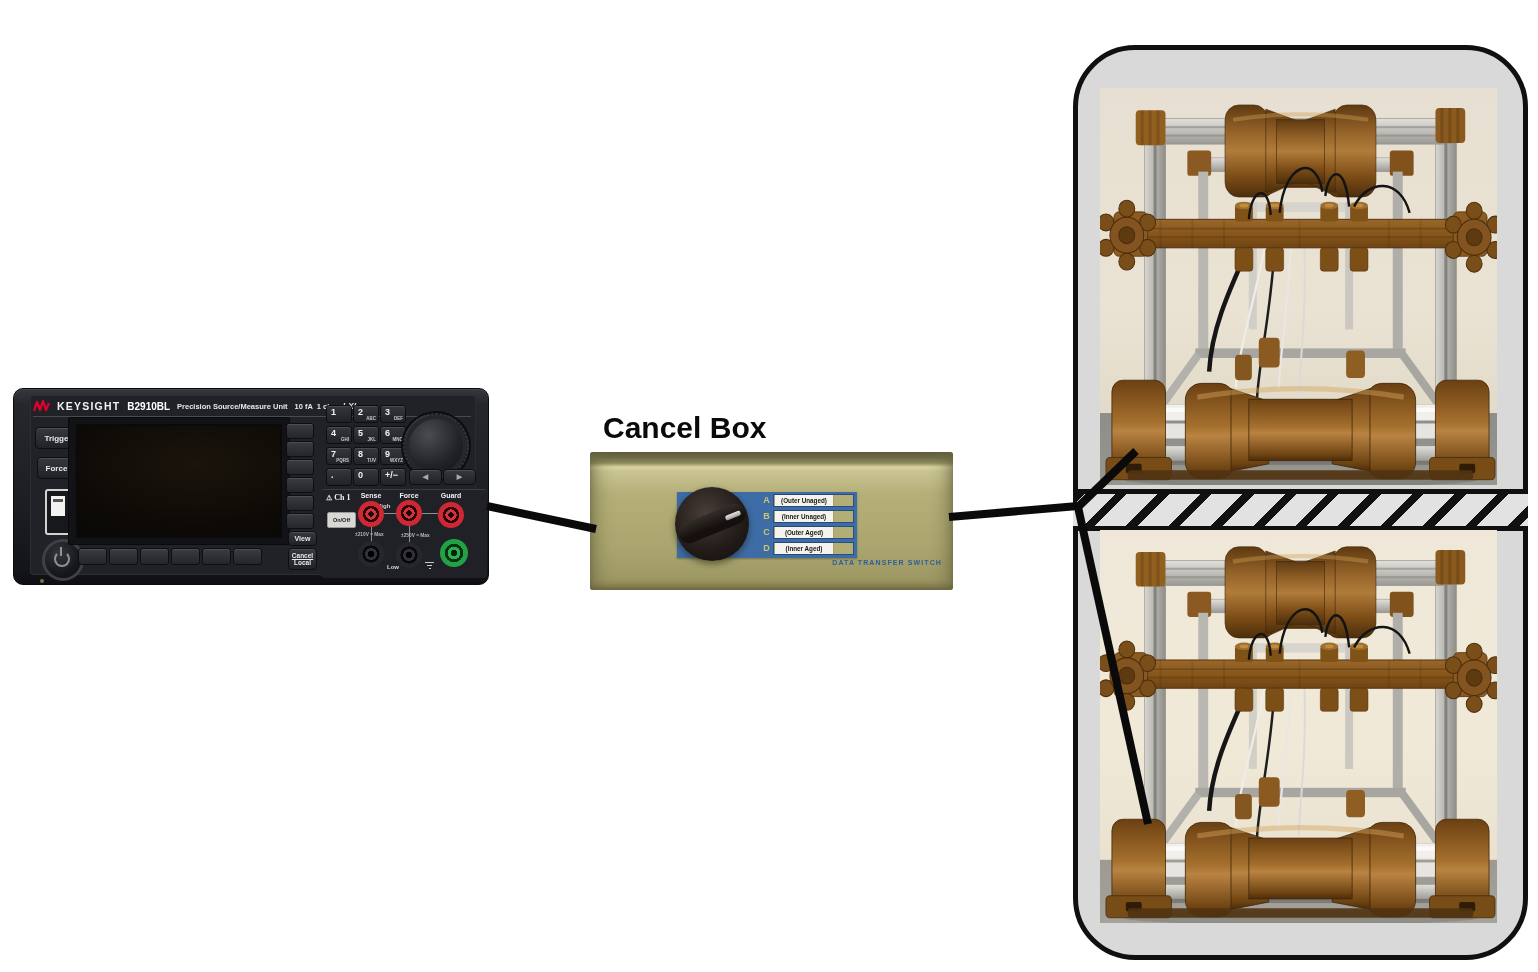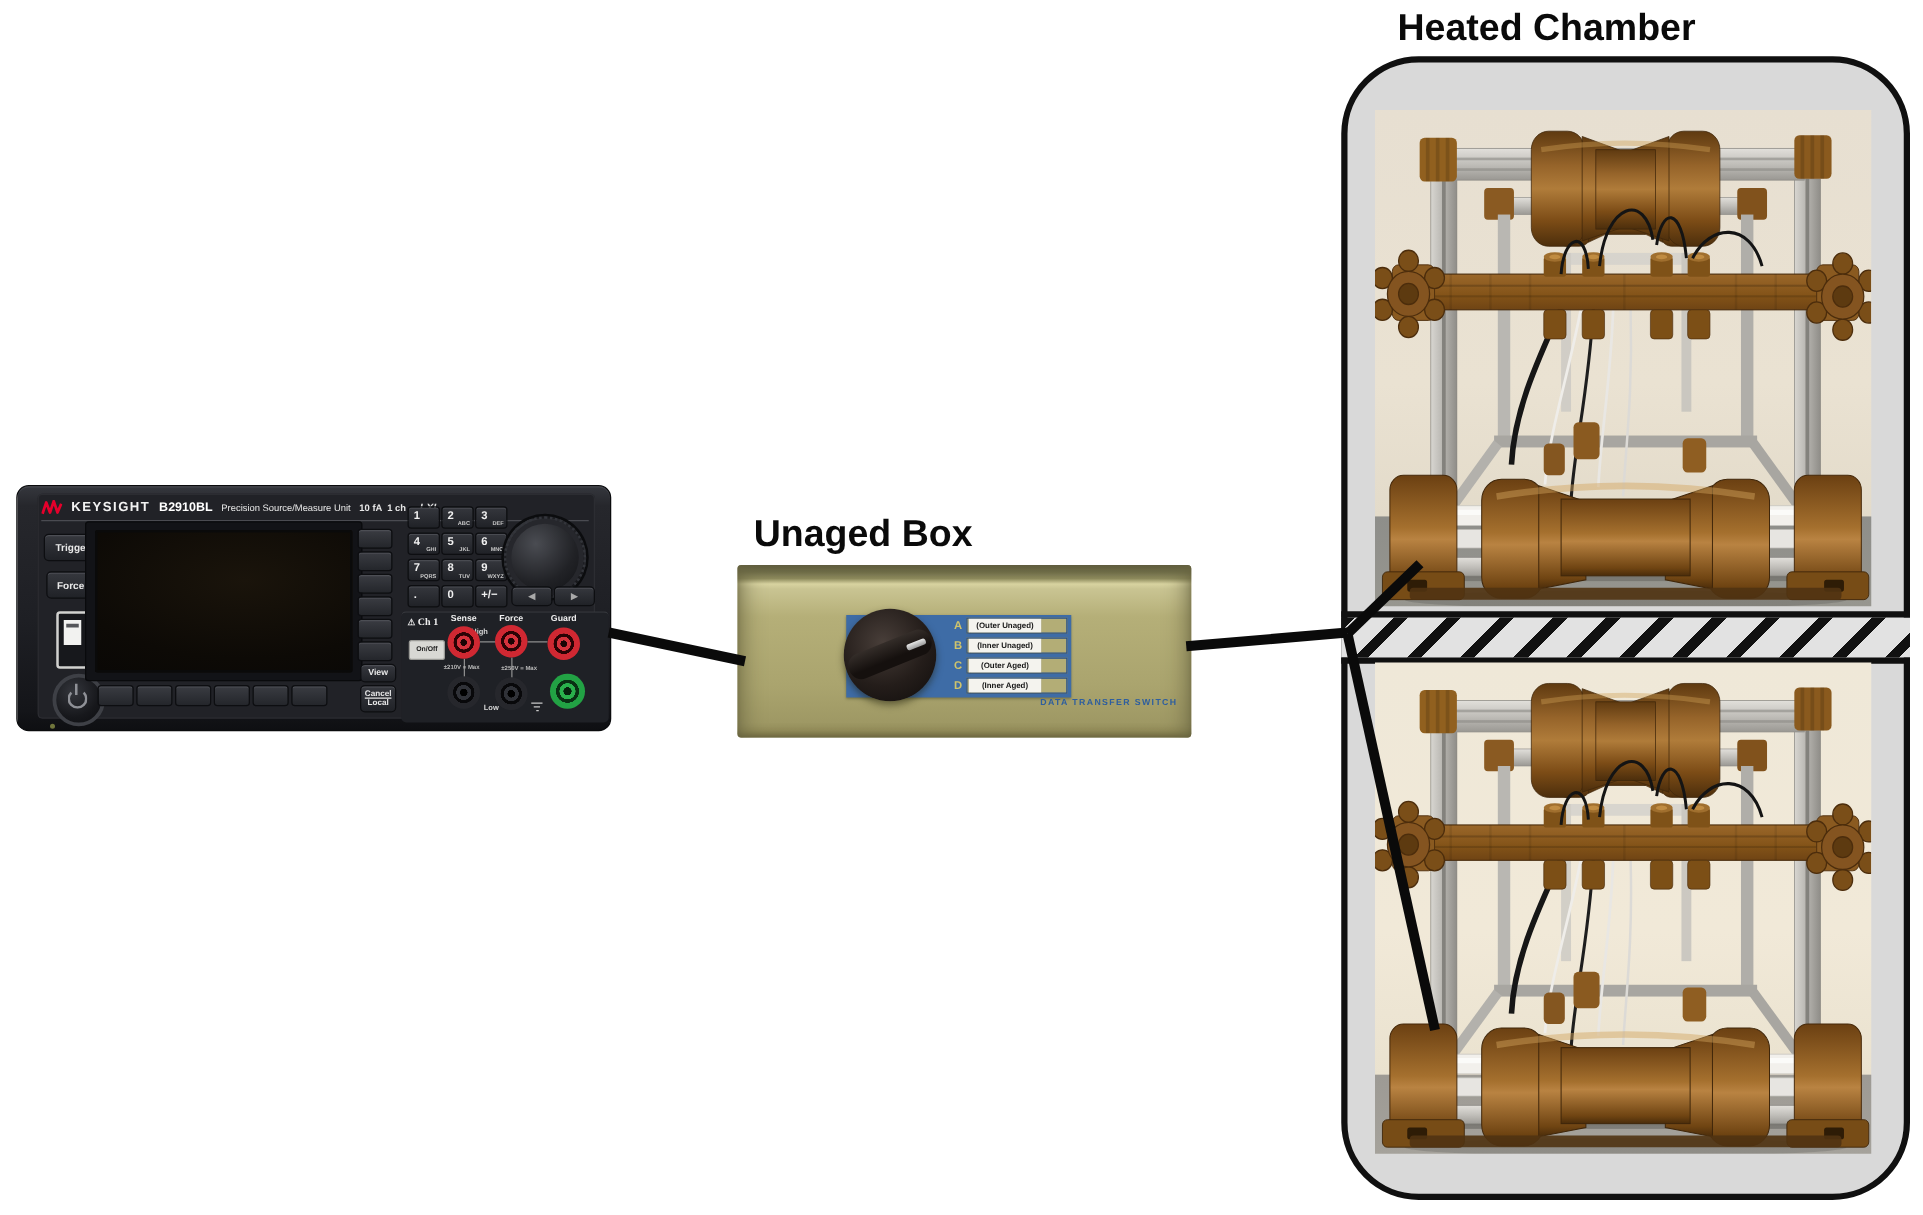--- a/index.html
+++ b/index.html
@@ -10,21 +10,21 @@
   
   .instrument{position:absolute;left:13px;top:388px;width:474px;height:195px;
     background:linear-gradient(180deg,#35373d 0%,#26272c 8%,#1e1f24 55%,#141519 92%,#0e0f12 100%);
     border:1px solid #0a0b0d;border-radius:10px;box-shadow:inset 0 1px 0 #45474d;}
   .inst-face{position:absolute;left:16px;top:6px;right:12px;bottom:9px;
     background:#212227;border-radius:4px;box-shadow:inset 0 0 0 1px #2c2d32;}
   .inst-header{position:absolute;left:19px;top:8px;width:438px;height:18px;display:flex;
     align-items:center;gap:7px;border-bottom:1px solid #4a4b51;padding-bottom:1px;}
   .kbrand{font-size:10.5px;font-weight:700;letter-spacing:1.2px;color:#f2f2f2;}
   .kmodel{font-size:10px;font-weight:700;color:#fff;}
-  .ksub{font-size:7.5px;font-weight:400;color:#e8e8e8;}
+  .ksub{font-size:7.5px;font-weight:700;color:#e8e8e8;}
   .kspecs{font-size:7.5px;font-weight:700;color:#e8e8e8;white-space:pre;}
   .klxi{font-size:8.5px;font-weight:700;font-style:italic;color:#ddd;margin-left:4px;}
   .btn{position:absolute;background:linear-gradient(180deg,#36383e,#202227);
     border:1px solid #0d0e11;border-radius:4px;box-shadow:inset 0 1px 0 #4c4e54;
     color:#e8e8e8;display:flex;align-items:center;justify-content:center;
     font-size:8px;font-weight:700;}
   .btn-trigger{left:21px;top:38px;width:44px;height:20px;}
   .btn-auto{left:23px;top:68px;width:37px;height:20px;}
   .usb{position:absolute;left:31px;top:100px;width:26px;height:42px;border:2px solid #d2d2d0;
     border-radius:3px;background:#17181c;}
@@ -300,22 +300,21 @@
           <polygon points="132,284 170,296 170,355 132,362"></polygon>
           <polygon points="272,284 234,296 234,355 272,362"></polygon>
           <rect x="150" y="294" width="104" height="58"></rect>
         </g>
         <path d="M98,292 Q202,276 306,292" stroke="#d2a55e" stroke-width="5" fill="none" opacity="0.45"></path>
         <rect x="28" y="361" width="348" height="9" rx="3" fill="#503312" opacity="0.9"></rect>
       </g>
     </defs>
   </svg>
 
-  <div class="title" style="left:603px;top:411px;">Unaged Box</div>
-  <div class="title" style="left:1118px;top:6px;">Heated Chamber</div>
+  <div class="title" style="left:603px;top:411px;">Cancel Box</div>
 
   <div class="instrument">
     <div class="inst-face"></div>
 
     <div class="inst-header">
       <svg width="17" height="12" viewBox="0 0 17 12">
         <polyline points="1,11 4,2 7,10 10,1 13,10 16,3" fill="none" stroke="#e4002b" stroke-width="2.2" stroke-linejoin="round"></polyline>
       </svg>
       <span class="kbrand">KEYSIGHT</span>
       <span class="kmodel">B2910BL</span>

